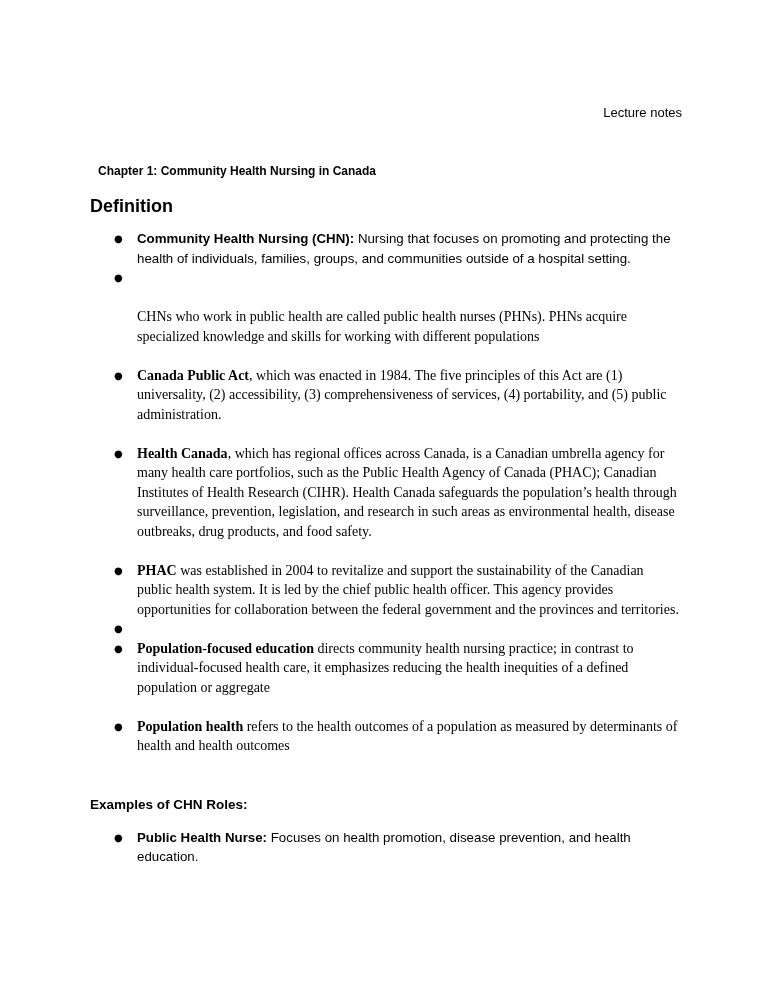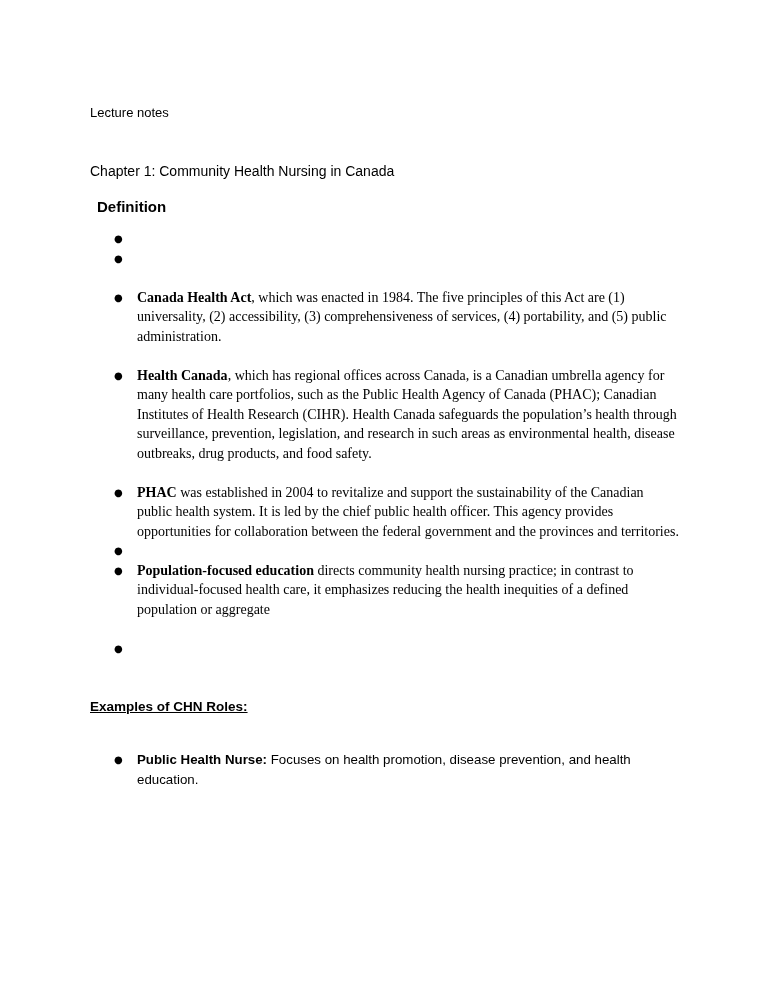--- a/index.html
+++ b/index.html
@@ -19,34 +19,35 @@
   }
   .sans  { font-family: "Liberation Sans", sans-serif; }
   .serif { font-family: "Liberation Serif", serif; }
 
   .doc-label {
     font-family: "Liberation Sans", sans-serif;
     font-size: 13px;
     line-height: 19px;
     margin: 0 0 38px 0;
     font-weight: 400;
+    text-align: right;
   }
   .doc-title {
     font-family: "Liberation Sans", sans-serif;
-    font-size: 14px;
+    font-size: 12px;
     line-height: 22px;
-    font-weight: 400;
-    margin: 0 0 15px 0;
+    font-weight: 700;
+    margin: 0 0 15px 8px;
   }
   .section-heading {
     font-family: "Liberation Sans", sans-serif;
-    font-size: 15px;
+    font-size: 18px;
     line-height: 19px;
     font-weight: 700;
-    margin: 0 0 13px 7px;
+    margin: 0 0 13px 0;
   }
 
   .flow-item {
     font-size: 14px;
     line-height: 19.5px;
   }
   .flow-item.sans { font-size: 13.3px; }
 
   .flow-item.bullet {
     position: relative;
@@ -77,24 +78,25 @@
 <body>
 
 <div class="page">
   <p class="doc-label">Lecture notes</p>
 
   <h1 class="doc-title">Chapter 1: Community Health Nursing in Canada</h1>
 
   <h2 class="section-heading">Definition</h2>
 
   <div id="flow">
-      <div class="flow-item bullet sans" style="margin-bottom: 0px;"><span class="marker">●</span></div>
+      <div class="flow-item bullet sans" style="margin-bottom: 0px;"><span class="marker">●</span><span><b>Community Health Nursing (CHN): </b><span>Nursing that focuses on promoting and protecting the health of individuals, families, groups, and communities outside of a hospital setting.</span></span></div>
       <div class="flow-item bullet serif" style="margin-bottom: 19.5px;"><span class="marker">●</span></div>
-      <div class="flow-item bullet serif" style="margin-bottom: 19.5px;"><span class="marker">●</span><span><b>Canada Health Act</b><span>, which was enacted in 1984. The five principles of this Act are  (1) universality, (2) accessibility, (3) comprehensiveness of services, (4) portability, and (5) public administration.</span></span></div>
+      <div class="flow-item paragraph serif" style="margin-bottom: 19.5px;"><span><span>CHNs who work in public health are called public health nurses (PHNs). PHNs acquire specialized knowledge and skills for working with different populations</span></span></div>
+      <div class="flow-item bullet serif" style="margin-bottom: 19.5px;"><span class="marker">●</span><span><b>Canada Public Act</b><span>, which was enacted in 1984. The five principles of this Act are  (1) universality, (2) accessibility, (3) comprehensiveness of services, (4) portability, and (5) public administration.</span></span></div>
       <div class="flow-item bullet serif" style="margin-bottom: 19.5px;"><span class="marker">●</span><span><b>Health Canada</b><span>, which has regional offices across Canada, is a Canadian umbrella agency for many health care portfolios, such as the Public Health Agency of Canada (PHAC); Canadian Institutes of Health Research (CIHR).  Health Canada safeguards the population’s health through surveillance, prevention, legislation, and research in such areas as environmental health, disease outbreaks, drug products, and food safety.</span></span></div>
       <div class="flow-item bullet serif" style="margin-bottom: 0px;"><span class="marker">●</span><span><b>PHAC</b><span> was established in 2004 to revitalize and support the sustainability of the Canadian public health system. It is led by the chief public health officer. This agency provides opportunities for collaboration between the federal government and the provinces and territories.</span></span></div>
       <div class="flow-item bullet serif" style="margin-bottom: 0px;"><span class="marker">●</span><span></span></div>
       <div class="flow-item bullet serif" style="margin-bottom: 19.5px;"><span class="marker">●</span><span><b>Population-focused education</b><span> directs community health nursing practice; in contrast to individual-focused health care, it emphasizes reducing the health inequities of a defined population or aggregate</span></span></div>
-      <div class="flow-item bullet serif" style="margin-bottom: 39px;"><span class="marker">●</span></div>
-      <div class="flow-item heading sans" style="margin-bottom: 34px; text-decoration: underline;"><span><b>Examples of CHN Roles:</b></span></div>
+      <div class="flow-item bullet serif" style="margin-bottom: 39px;"><span class="marker">●</span><span><b>Population health</b><span> refers to the health outcomes of a population as measured by determinants of health and health outcomes</span></span></div>
+      <div class="flow-item heading sans" style="margin-bottom: 14px;"><span><b>Examples of CHN Roles:</b></span></div>
       <div class="flow-item bullet sans" style="margin-bottom: 0px;"><span class="marker">●</span><span><b>Public Health Nurse: </b><span>Focuses on health promotion, disease prevention, and health education.</span></span></div>
     </div>
 </div>
 
 </body></html>

